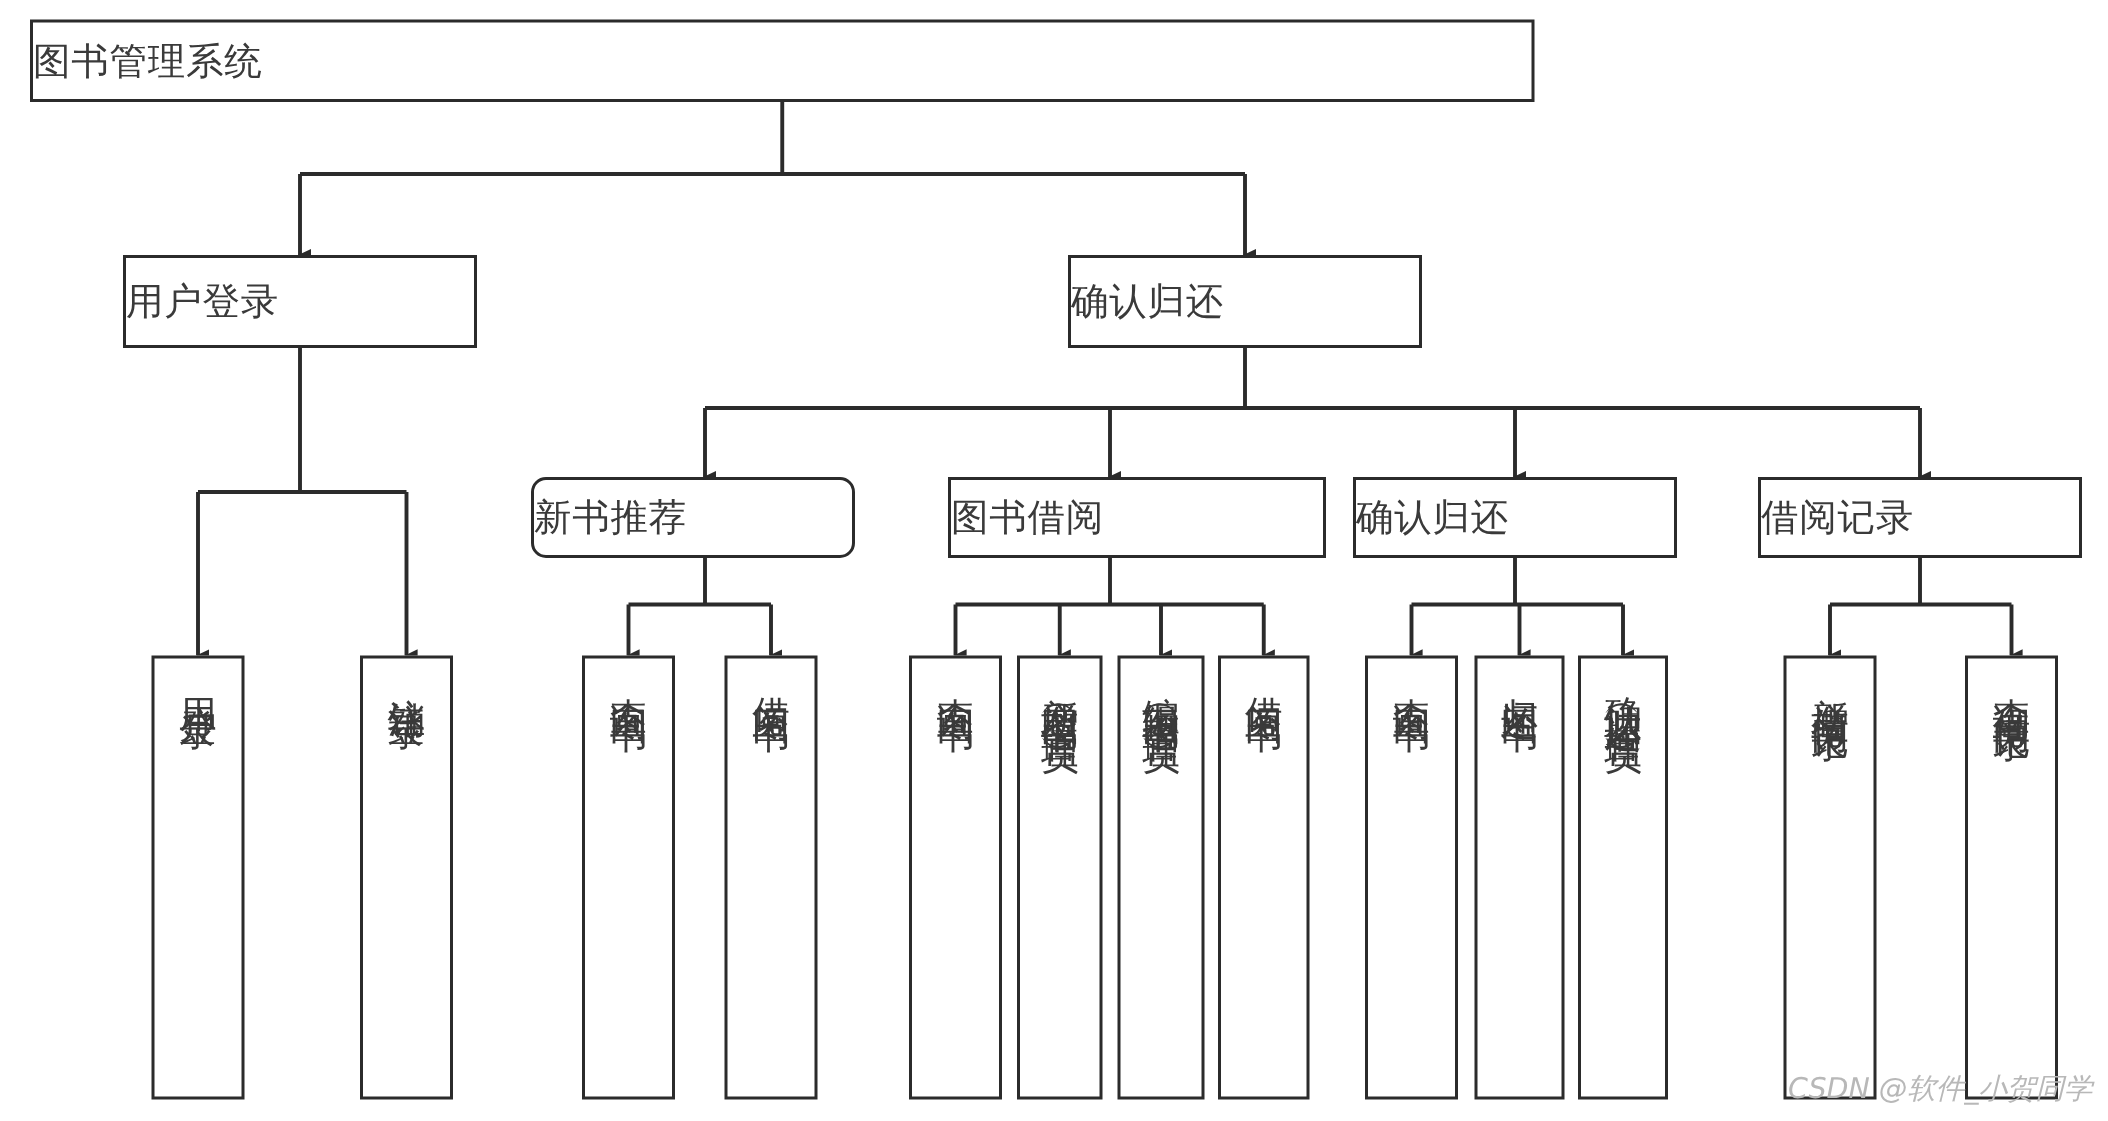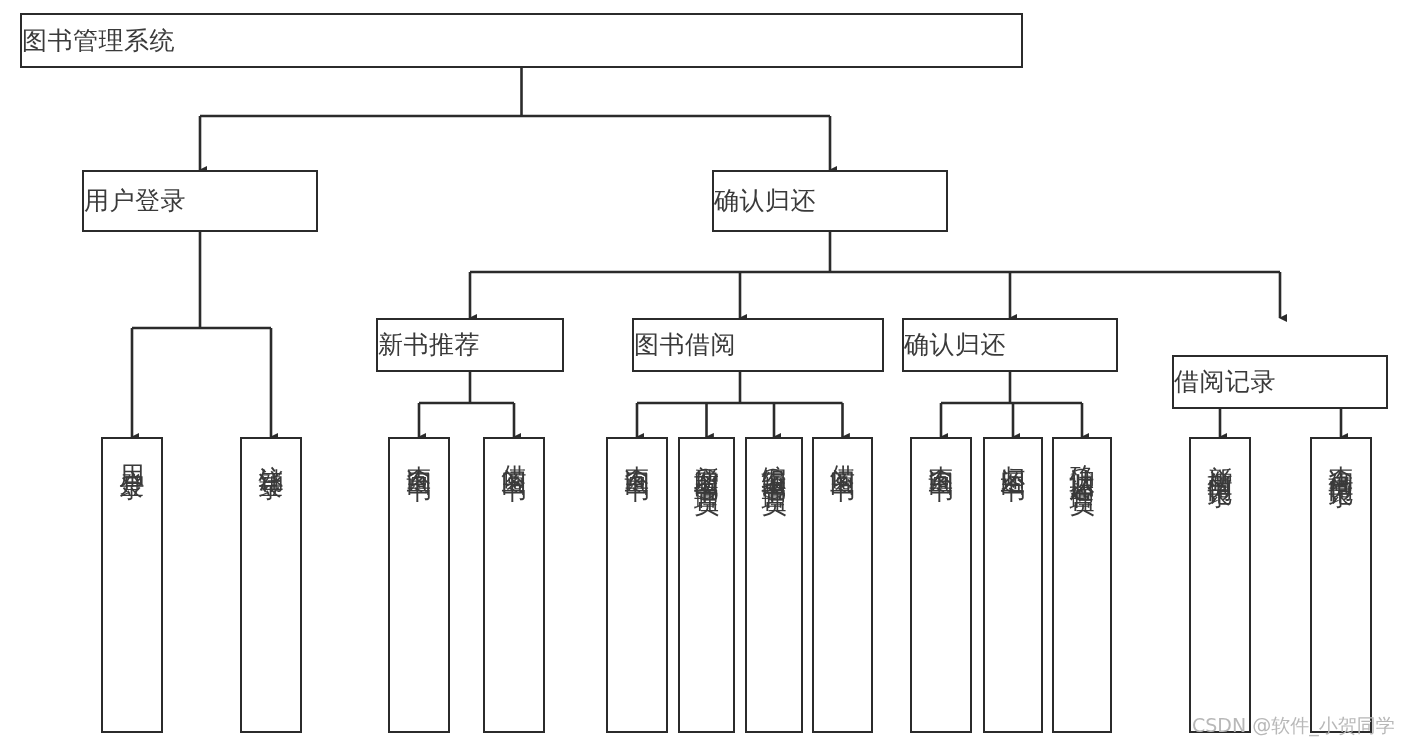--- a/index.html
+++ b/index.html
@@ -124,30 +124,30 @@
   <div id="nodes-layer">
       <div class="node horiz root" style="left: 20px; top: 13px; width: 1003px; height: 55px;">
         <span class="node-label">图书管理系统</span>
       </div>
       <div class="node horiz" style="left: 82px; top: 170px; width: 236px; height: 62px;">
         <span class="node-label">用户登录</span>
       </div>
       <div class="node horiz" style="left: 712px; top: 170px; width: 236px; height: 62px;">
         <span class="node-label">确认归还</span>
       </div>
-      <div class="node horiz" style="left: 376px; top: 318px; width: 188px; height: 54px;">
+      <div class="node horiz" style="left: 354px; top: 318px; width: 216px; height: 54px; border-radius: 10px;">
         <span class="node-label">新书推荐</span>
       </div>
       <div class="node horiz" style="left: 632px; top: 318px; width: 252px; height: 54px;">
         <span class="node-label">图书借阅</span>
       </div>
       <div class="node horiz" style="left: 902px; top: 318px; width: 216px; height: 54px;">
         <span class="node-label">确认归还</span>
       </div>
-      <div class="node horiz" style="left: 1172px; top: 318px; width: 216px; height: 54px; margin-top: 37px;">
+      <div class="node horiz" style="left: 1172px; top: 318px; width: 216px; height: 54px;">
         <span class="node-label">借阅记录</span>
       </div>
       <div class="node vert" style="left: 101px; top: 437px; width: 62px; height: 296px;">
         <span class="node-label">用户登录</span>
       </div>
       <div class="node vert" style="left: 240px; top: 437px; width: 62px; height: 296px;">
         <span class="node-label">注销登录</span>
       </div>
       <div class="node vert" style="left: 388px; top: 437px; width: 62px; height: 296px;">
         <span class="node-label">查询图书</span>
@@ -177,14 +177,14 @@
         <span class="node-label">确认归还（管理员）</span>
       </div>
       <div class="node vert" style="left: 1189px; top: 437px; width: 62px; height: 296px;">
         <span class="node-label">新增借阅记录</span>
       </div>
       <div class="node vert" style="left: 1310px; top: 437px; width: 62px; height: 296px;">
         <span class="node-label">查询借阅记录</span>
       </div>
     </div>
 
-  <div class="watermark" style="left:1192px; top:713px;">CSDN @软件_小贺同学</div>
+  <div class="watermark" style="left:1192px; top:713px;font-style:italic;">CSDN @软件_小贺同学</div>
 </div>
 
 </body></html>

